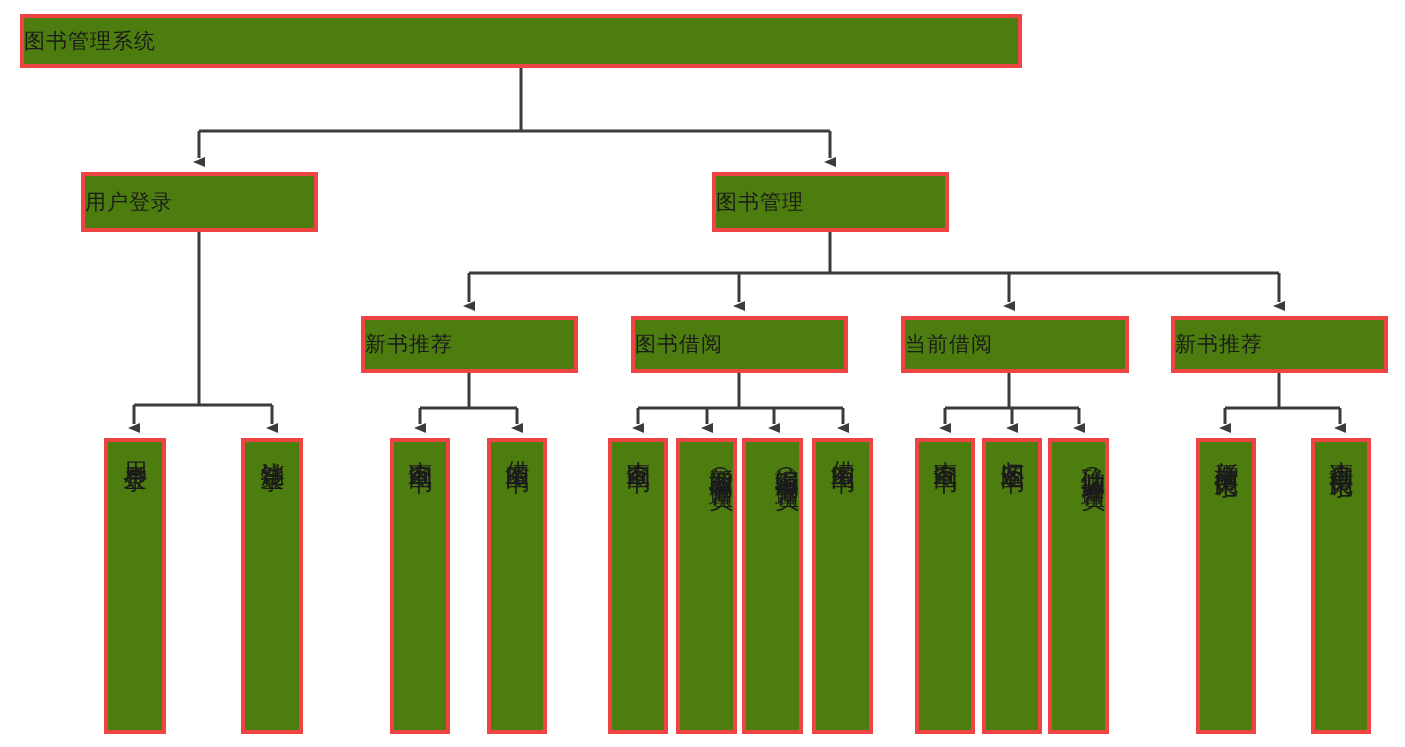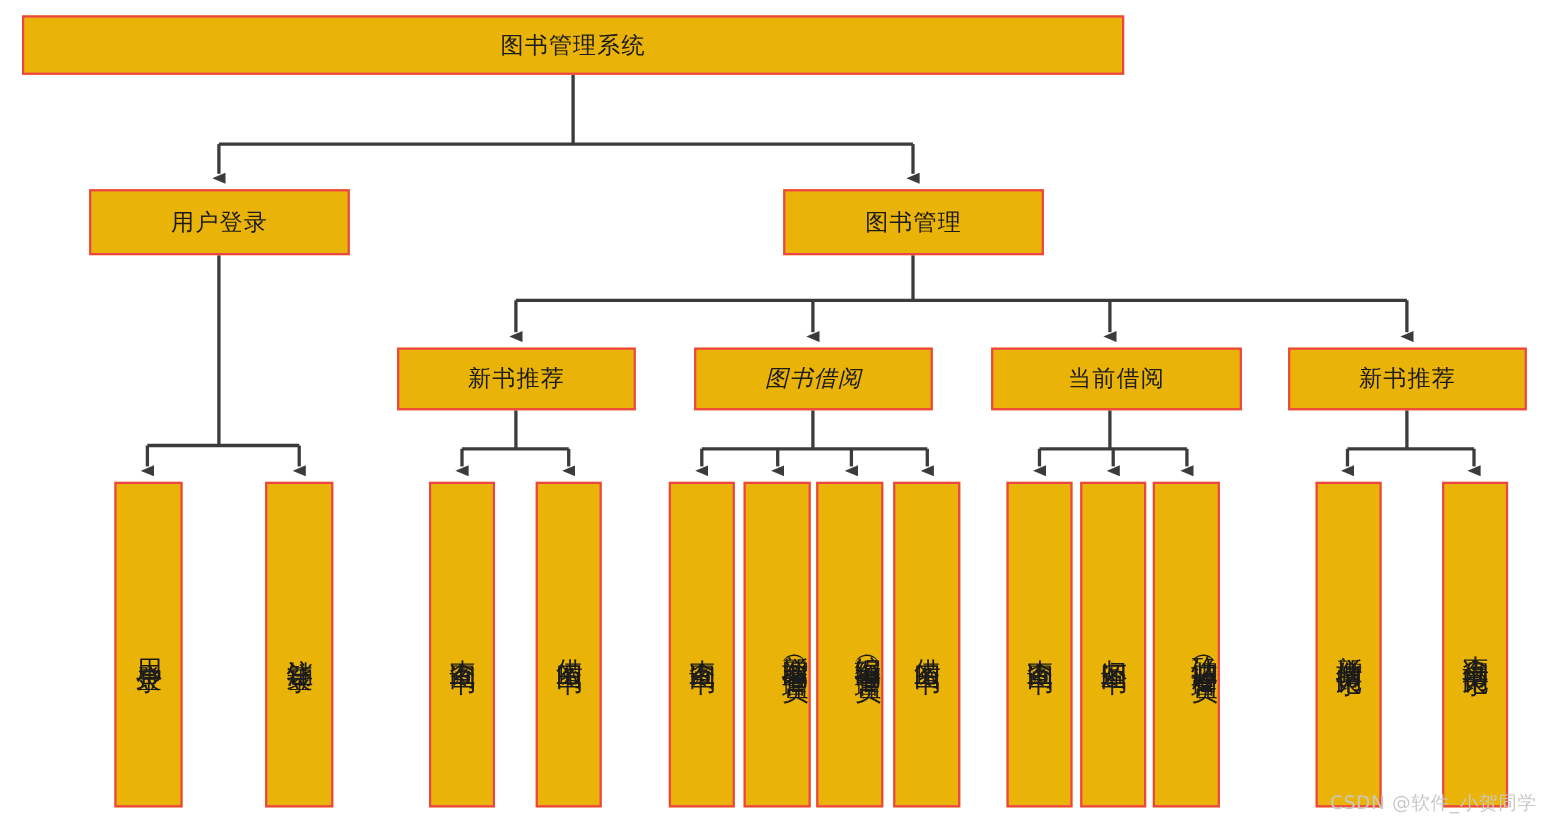--- a/index.html
+++ b/index.html
@@ -9,25 +9,25 @@
     font-family:"DejaVu Sans","Liberation Sans",sans-serif;
     overflow:hidden;
   }
   #canvas{position:relative;width:1405px;height:747px;}
 
   svg#edges{position:absolute;left:0;top:0;width:1405px;height:747px;}
 
   .node{
     position:absolute;
     box-sizing:border-box;
-    background:#eab308;
-    border:2px solid #ef4444;
+    background:#4d7c0f;
+    border:4px solid #ef4444;
     display:flex;
     align-items:center;
-    justify-content:center;
+    justify-content:flex-start;
     color:#1b1b1b;
   }
   .node .lbl{
     display:block;
     text-align:center;
     line-height:1.18;
     white-space:pre;
   }
   .h-node .lbl{font-size:21px;letter-spacing:1px;}
   .root .lbl{font-size:21px;letter-spacing:1px;}
@@ -124,21 +124,21 @@
   </div>
 
   <div class="node h-node" style="left:712px;top:172px;width:237px;height:60px;">
     <span class="lbl">图书管理</span>
   </div>
 
   <div class="node h-node" style="left:361px;top:316px;width:217px;height:57px;">
     <span class="lbl">新书推荐</span>
   </div>
 
-  <div class="node h-node" style="left:631px;top:316px;width:217px;height:57px;font-style:italic;">
+  <div class="node h-node" style="left:631px;top:316px;width:217px;height:57px;">
     <span class="lbl">图书借阅</span>
   </div>
 
   <div class="node h-node" style="left:901px;top:316px;width:228px;height:57px;">
     <span class="lbl">当前借阅</span>
   </div>
 
   <div class="node h-node" style="left:1171px;top:316px;width:217px;height:57px;">
     <span class="lbl">新书推荐</span>
   </div>
@@ -188,15 +188,14 @@
   </div>
 
   <div class="node v-node" style="left:1196px;top:438px;width:60px;height:296px;">
     <span class="lbl">新增借阅记录</span>
   </div>
 
   <div class="node v-node" style="left:1311px;top:438px;width:60px;height:296px;">
     <span class="lbl">查询借阅记录</span>
   </div>
 
-  <div class="watermark">CSDN @软件_小贺同学</div>
 
 </div>
 
 </body></html>

